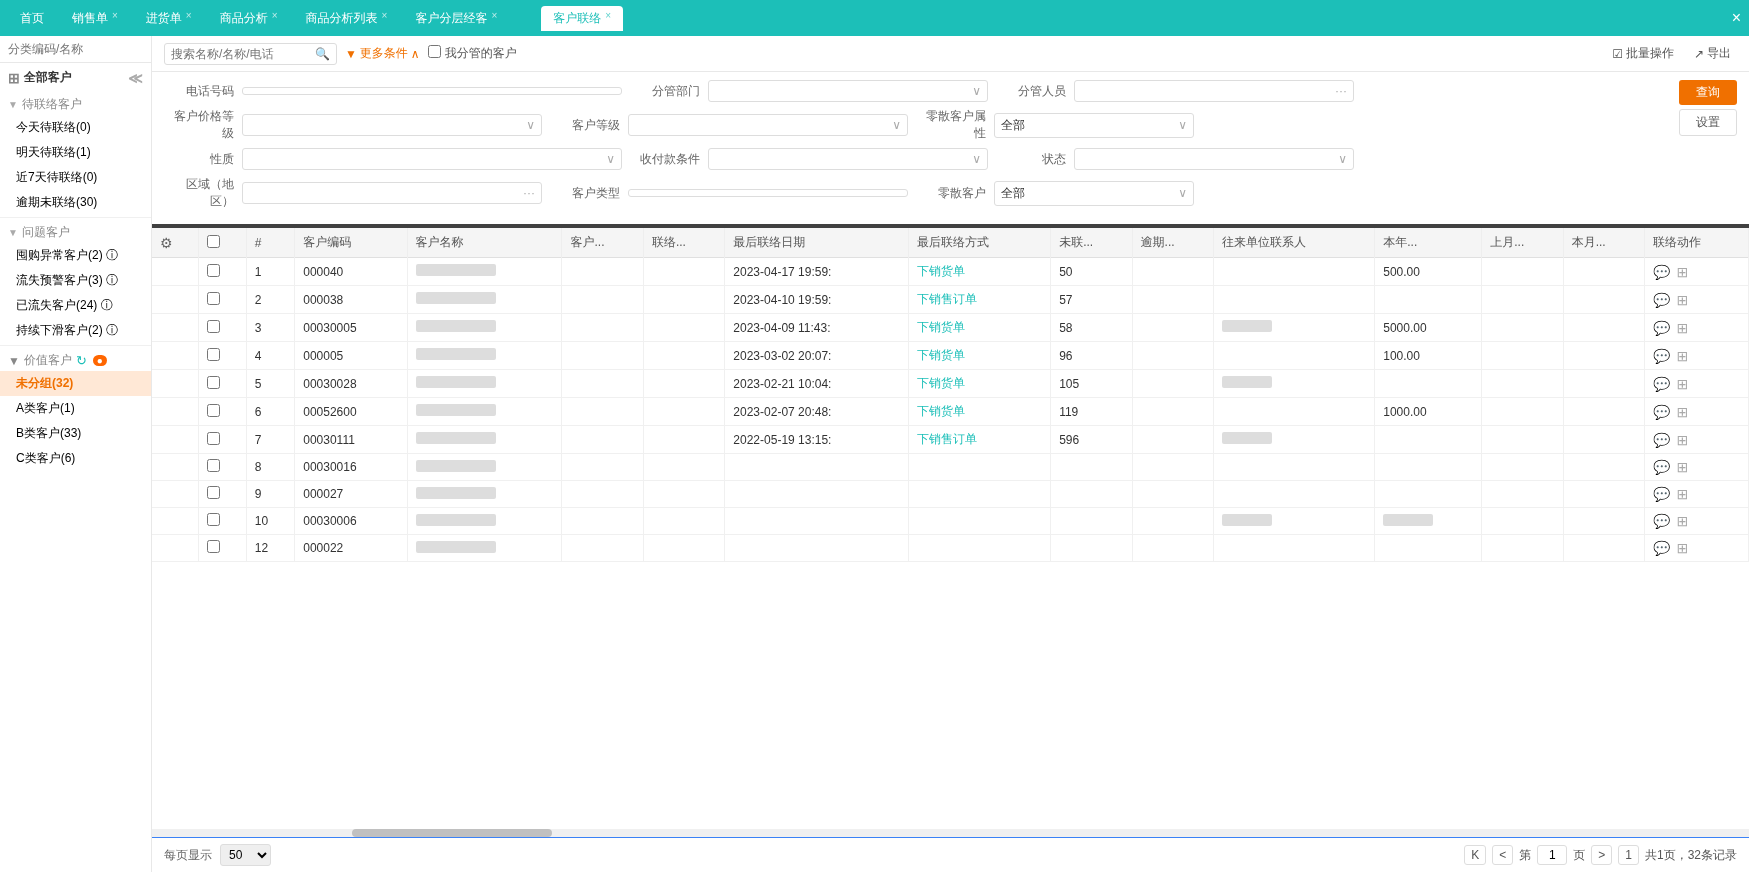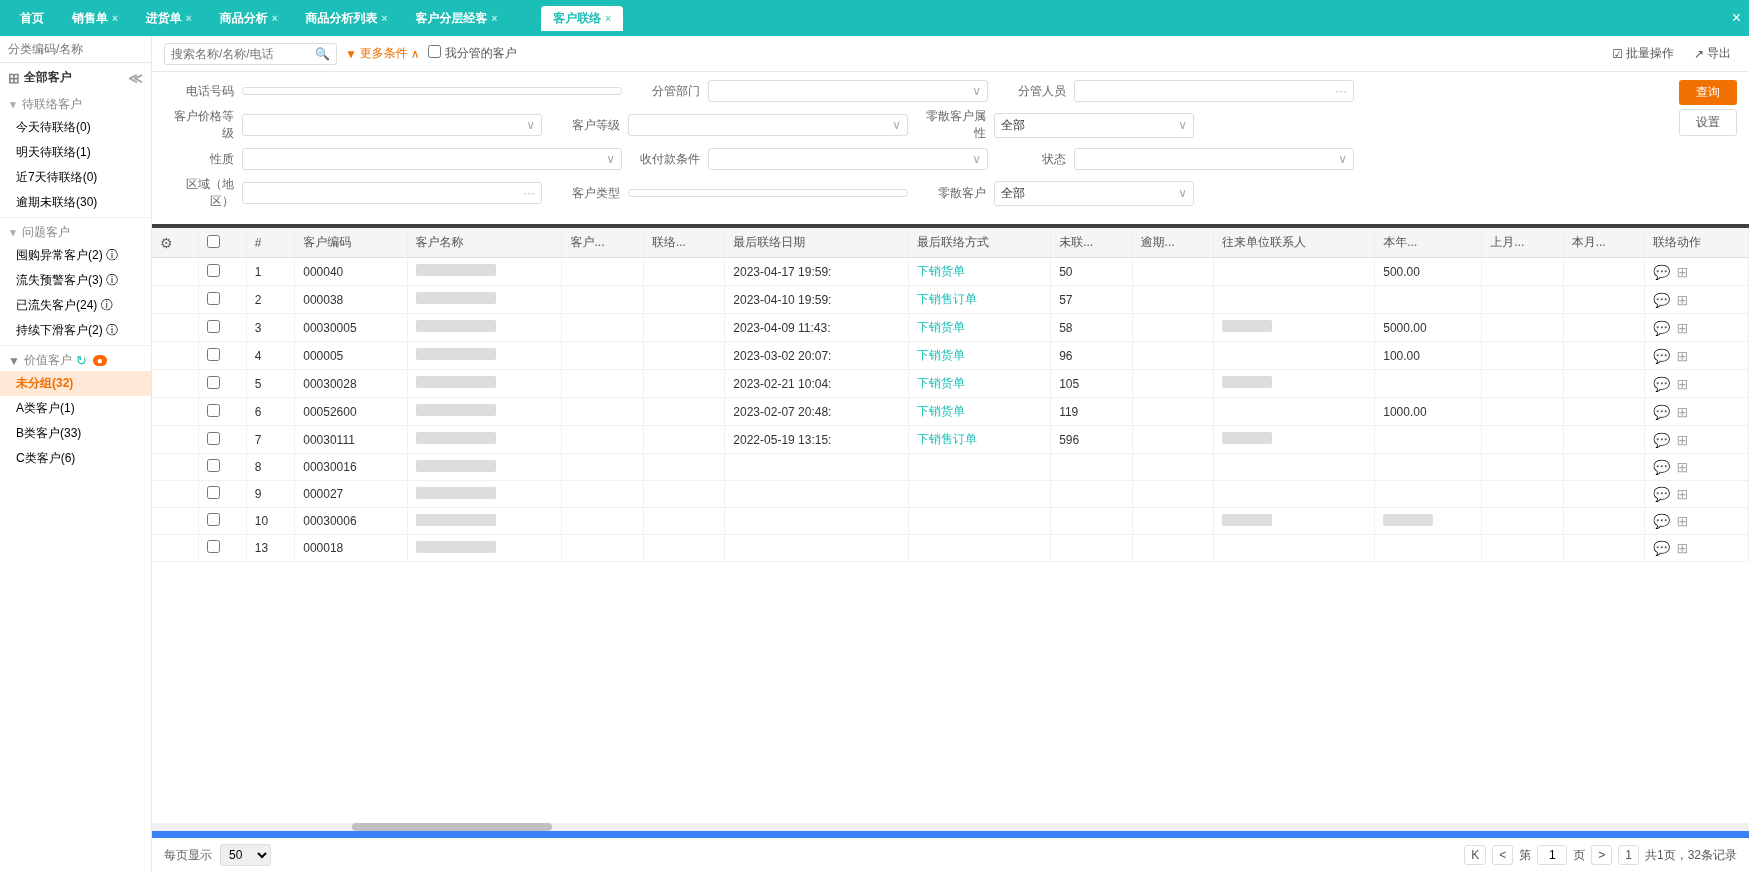--- a/index.html
+++ b/index.html
@@ -14,23 +14,21 @@
       padding: 0 8px;
       gap: 4px;
     }
     .nav-tab {
       padding: 4px 12px;
       color: #fff;
       cursor: pointer;
       border-radius: 4px 4px 0 0;
       white-space: nowrap;
       display: flex;
-      align-items: center;
       gap: 4px;
-      font-weight: bold;
     }
     .nav-tab.active {
       background: #fff;
       color: #1cbfb8;
       margin-left: 28px;
     }
     .nav-tab .close-x {
       font-size: 10px;
       opacity: 0.7;
     }
@@ -272,21 +270,21 @@
     .link-text { color: #1cbfb8; cursor: pointer; text-decoration: none; }
     .action-icons { display: flex; gap: 6px; color: #aaa; }
     .action-icons span { cursor: pointer; font-size: 14px; }
 
     
     .table-footer {
       display: flex;
       align-items: center;
       padding: 6px 12px;
       background: #fff;
-      border-top: 7px solid #3b82f6;
+      border-top: 1px solid #3b82f6;
       gap: 8px;
       color: #555;
     }
     .page-size-label { color: #666; }
     .page-select {
       border: 1px solid #ddd;
       border-radius: 3px;
       padding: 2px 4px;
       font-size: 12px;
     }
@@ -765,22 +763,22 @@
       <td>
         <div class="action-icons">
           <span title="联系">💬</span>
           <span title="更多">⊞</span>
         </div>
       </td>
     </tr>
             <tr>
       <td></td>
       <td><input type="checkbox" style=""></td>
-      <td>13</td>
-      <td>000018</td>
+      <td>12</td>
+      <td>000022</td>
       <td><span style="background:#ddd; height:12px; border-radius:2px; display:inline-block; min-width:80px;"></span></td>
       <td></td>
       <td></td>
       <td></td>
       <td></td>
       <td></td>
       <td></td>
       <td></td>
       <td></td>
       <td></td>

